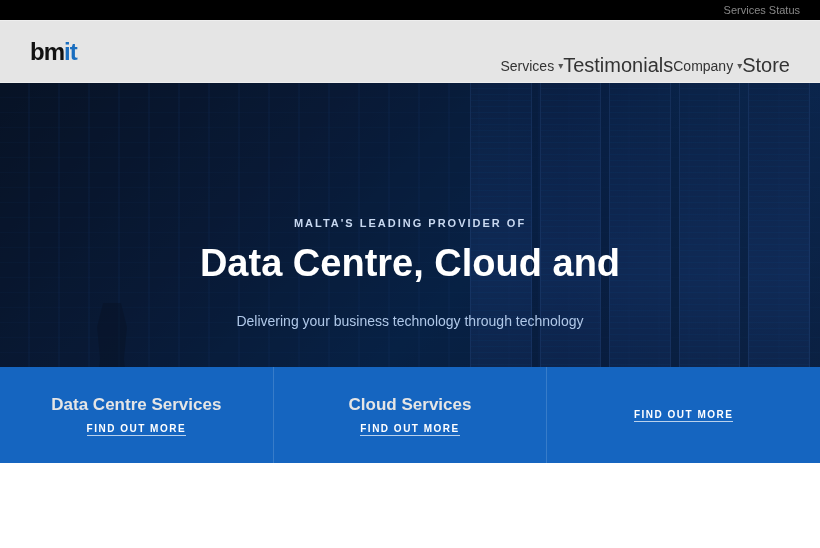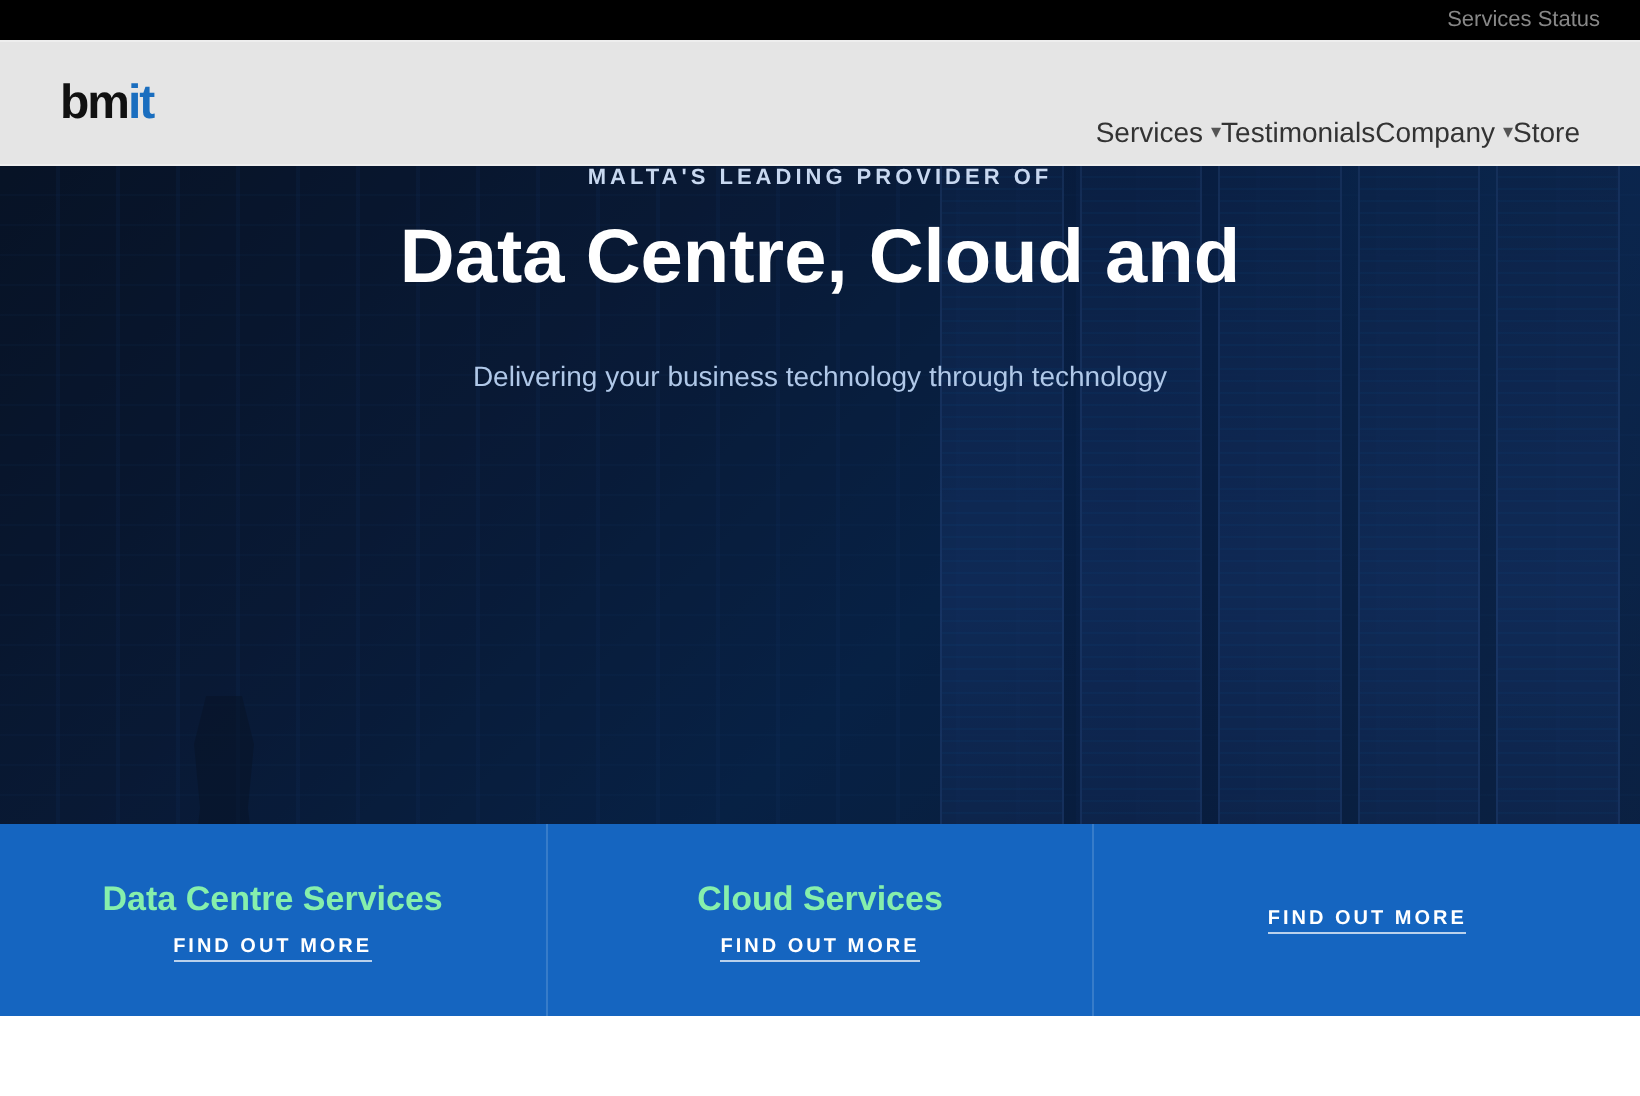--- a/index.html
+++ b/index.html
@@ -35,45 +35,45 @@
     .logo span.it { color: #1a6ebf; }
     nav {
       display: flex;
       align-items: center;
       margin-left: auto;
       margin-top: 28px;
     }
     nav a {
       text-decoration: none;
       color: #333;
-      font-size: 14px;
+      font-size: 20px;
       font-weight: 500;
     }
     .nav-dropdown {
       display: flex;
       align-items: center;
       gap: 4px;
       cursor: pointer;
       font-size: 14px;
       font-weight: 500;
       color: #333;
     }
     .chevron {
       font-size: 10px;
       color: #555;
     }
 
     
     .hero {
       position: relative;
       width: 820px;
-      height: 425px;
+      height: 380px;
       overflow: hidden;
       display: flex;
-      align-items: flex-start;
+      align-items: center;
       justify-content: center;
     }
     .hero-bg {
       position: absolute;
       inset: 0;
       background: linear-gradient(135deg, #0a1628 0%, #0d2244 30%, #0a3060 55%, #0c2a52 75%, #0a1f3a 100%);
       z-index: 0;
     }
     
     .hero-bg::before {
@@ -207,21 +207,21 @@
       align-items: center;
       justify-content: center;
       gap: 8px;
       border-right: 1px solid rgba(255,255,255,0.15);
       padding: 12px 20px;
       cursor: pointer;
       transition: background 0.2s;
     }
     .card:last-child { border-right: none; }
     .card-title {
-      color: #86efac;
+      color: #e5e5e5;
       font-size: 17px;
       font-weight: 700;
       text-align: center;
     }
     .card-link {
       color: #fff;
       font-size: 10px;
       font-weight: 700;
       letter-spacing: 1.5px;
       text-transform: uppercase;

